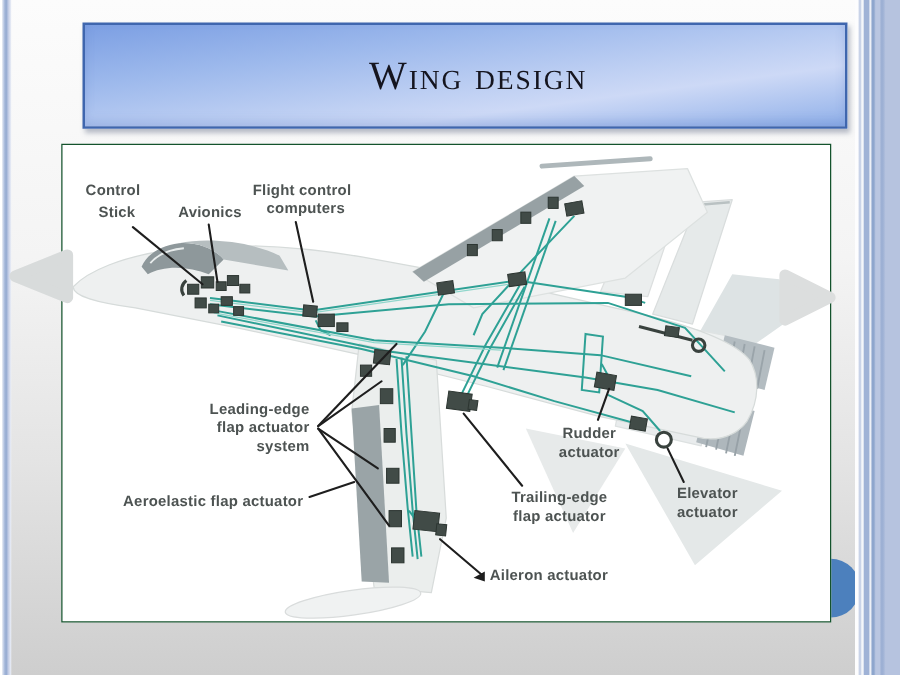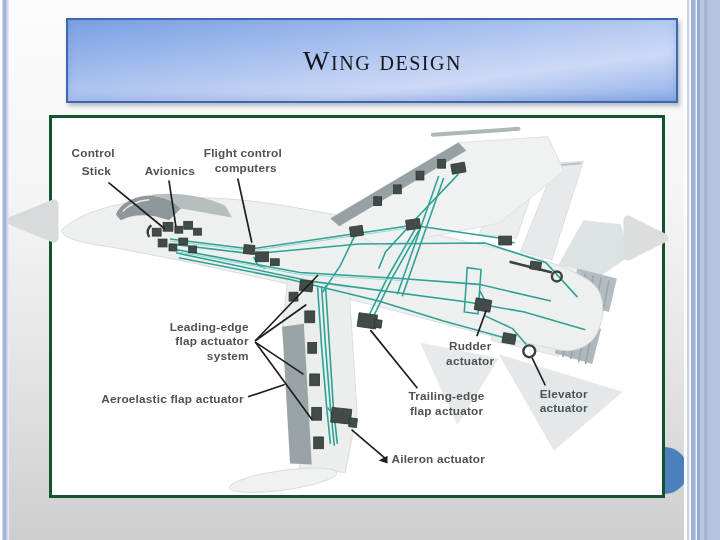--- a/index.html
+++ b/index.html
@@ -23,29 +23,29 @@
   .title-bar{
     position:absolute;left:66px;top:18px;width:612px;height:85px;z-index:4;
     box-sizing:border-box;border:2px solid #3f66ae;
     background:linear-gradient(to bottom right,#7c9fe3 0%,#9db9ec 30%,#bfd0f3 58%,#cdd9f6 70%,#90b0e9 100%);
     box-shadow:2px 3px 4px rgba(100,110,135,.45), inset 0 -4px 8px rgba(80,115,190,.25);
     display:flex;align-items:center;justify-content:center;
   }
   .title-text{
     font-family:"Liberation Serif",serif;
     font-variant:small-caps;
-    font-size:28px;letter-spacing:1.5px;color:#15151f;margin-left:21px;
+    font-size:32px;letter-spacing:1.5px;color:#15151f;margin-left:21px;
   }
   .accent-circle{
     position:absolute;left:641px;top:447px;width:47px;height:47px;border-radius:50%;
     background:#4c80bd;z-index:1;
   }
   .content-panel{
     position:absolute;left:49px;top:115px;width:616px;height:383px;z-index:2;
-    box-sizing:border-box;border:3px solid #14532d;background:#ffffff;
+    box-sizing:border-box;border:1px solid #14532d;background:#ffffff;
   }
   .content-panel svg{display:block;width:100%;height:100%;}
   .lbl{font-family:"Liberation Sans",sans-serif;font-weight:bold;font-size:12px;fill:#4d5352;letter-spacing:.2px;}
 </style>
 </head>
 <body>
 
 <div class="edge-stripe-left"></div>
 <div class="edge-stripe-right"></div>
 

